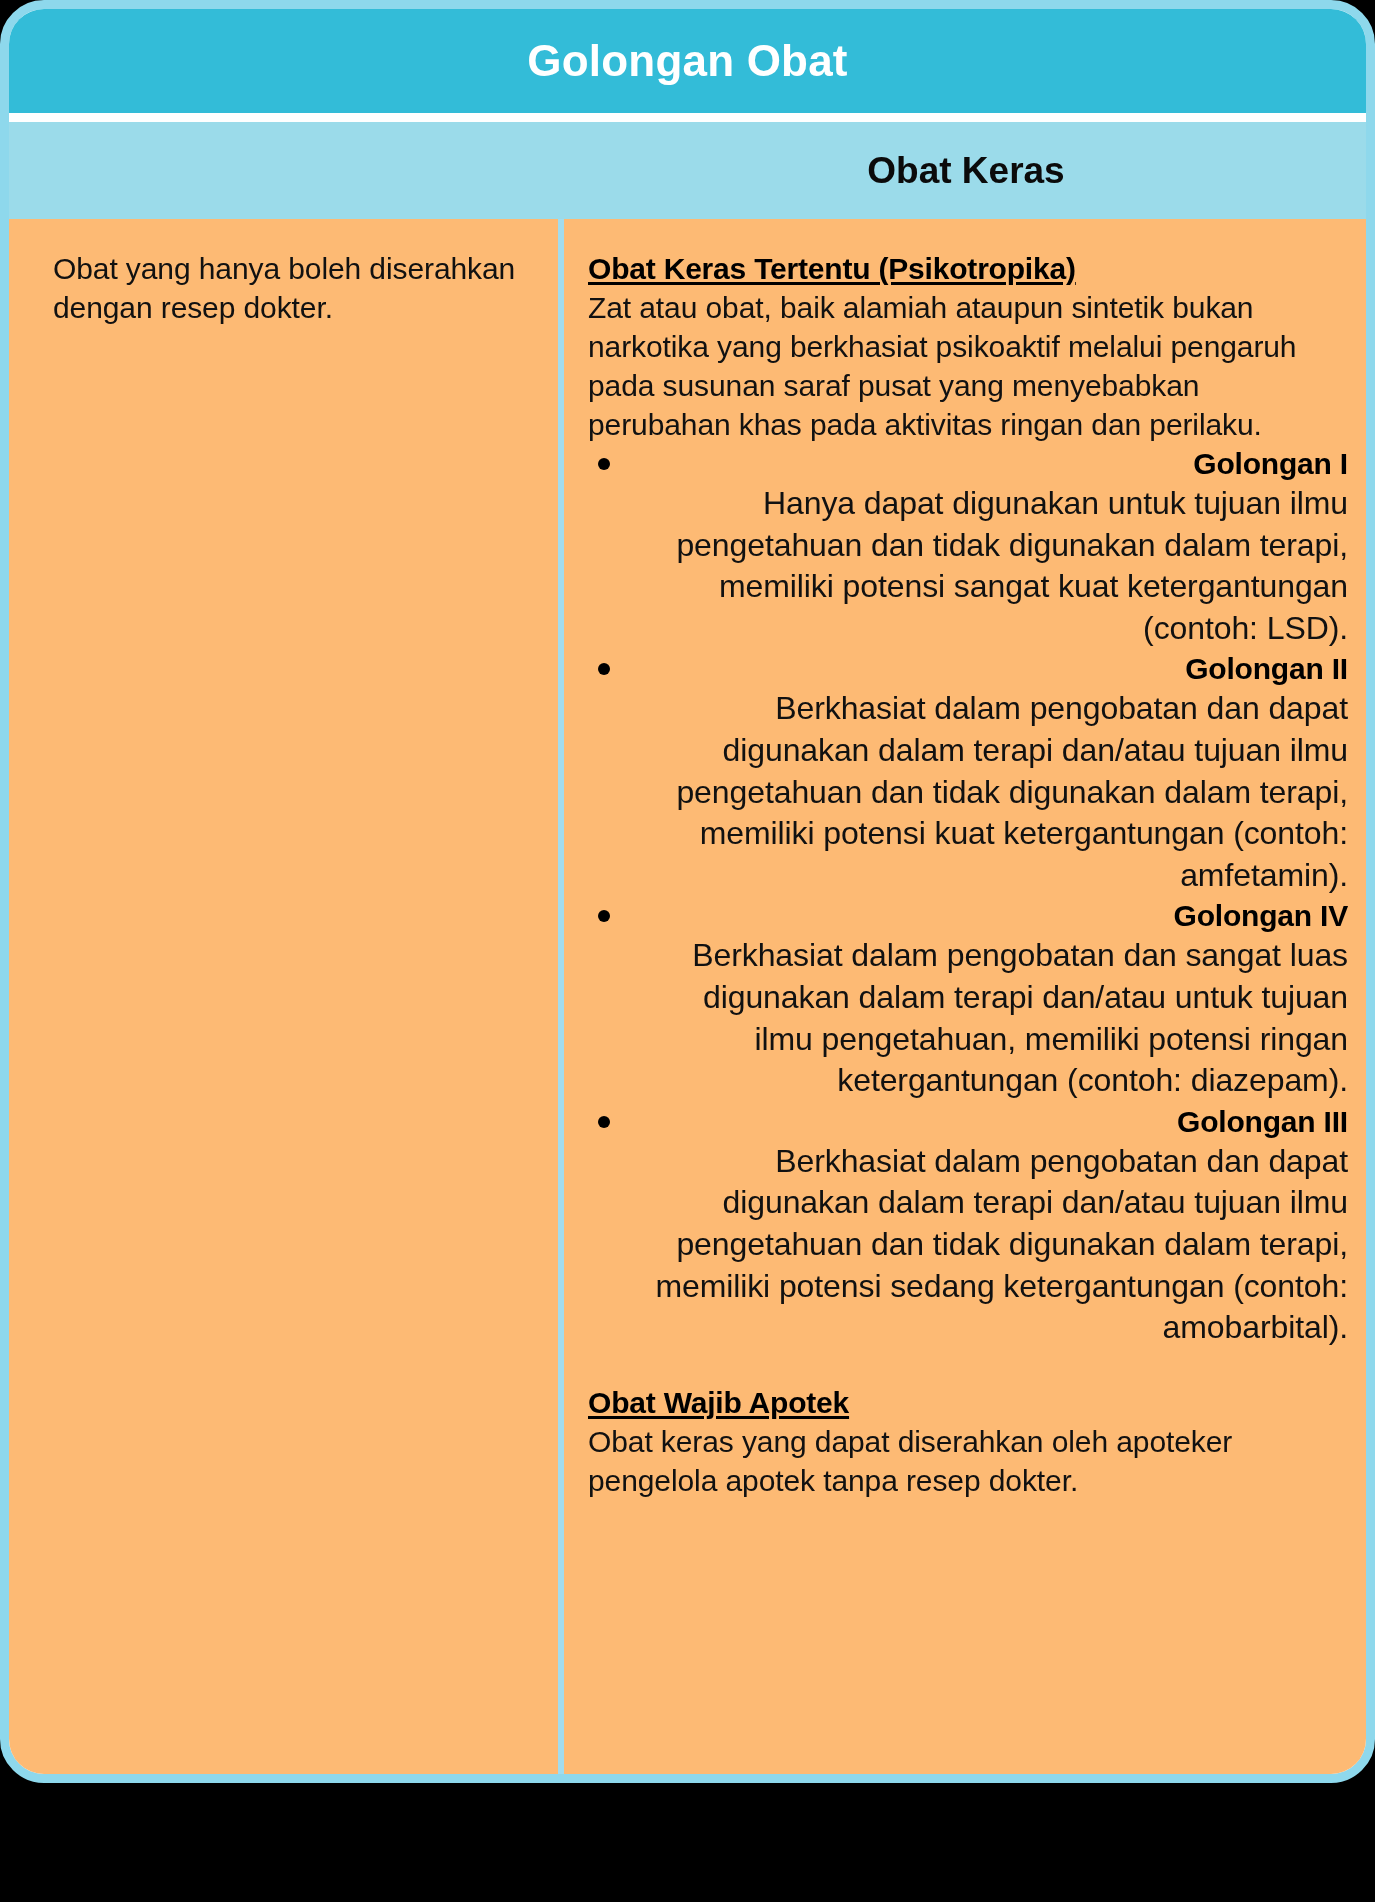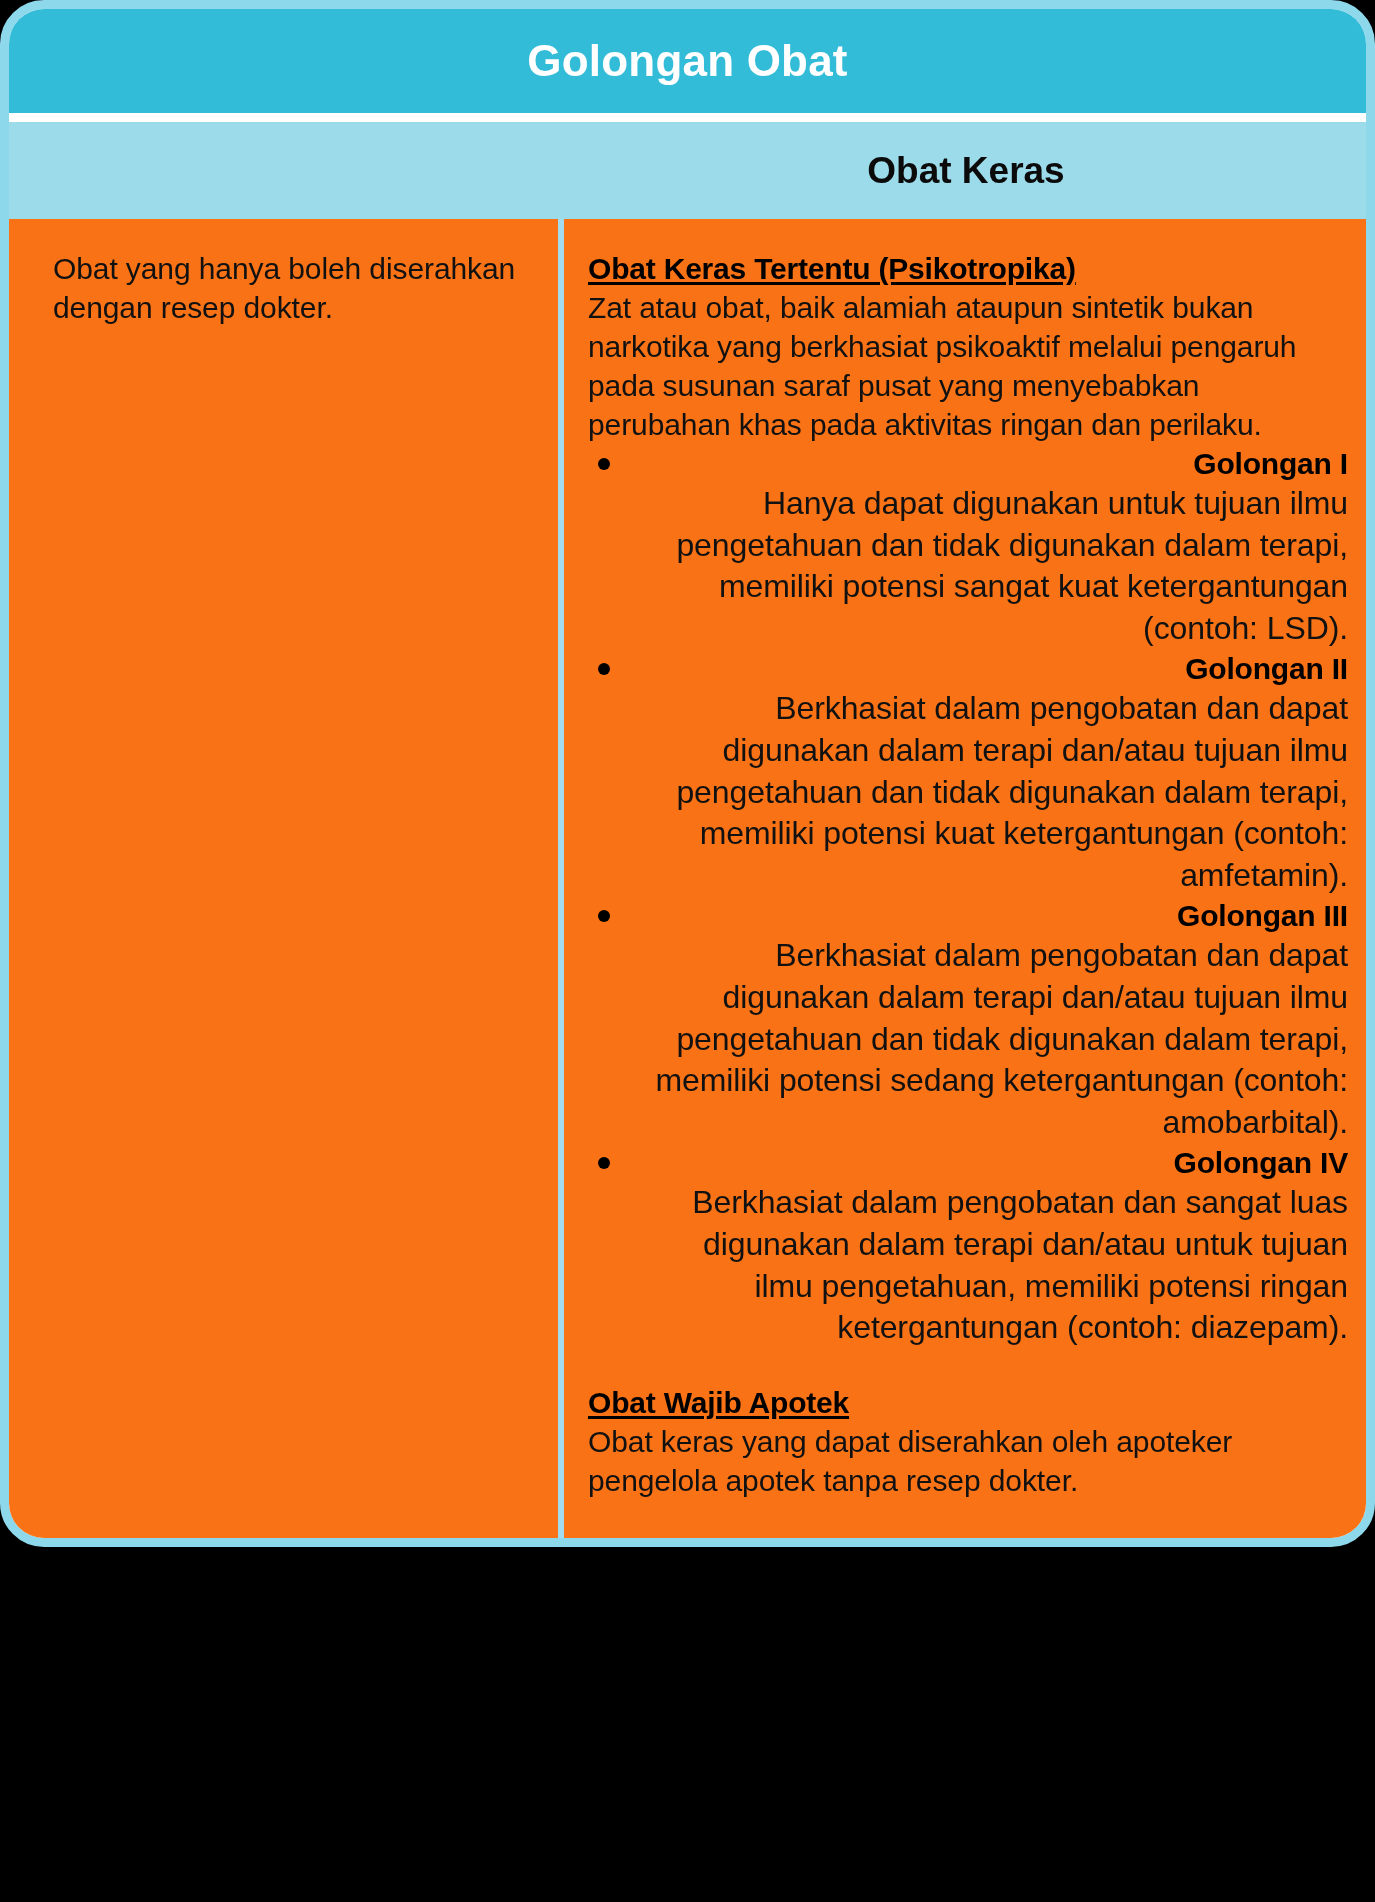--- a/index.html
+++ b/index.html
@@ -6,21 +6,21 @@
   html, body {
     width: 1375px;
     height: 1902px;
     background: #000000;
     font-family: "Liberation Sans", sans-serif;
   }
   .card {
     position: absolute;
     left: 0; top: 0;
     width: 1375px;
-    height: 1547px;
+    height: 1783px;
     background: #ffffff;
     border: 9px solid #8ed8ec;
     border-radius: 44px;
     overflow: hidden;
     display: flex;
     flex-direction: column;
   }
   
   .header {
     background: #33bcd8;
@@ -58,21 +58,21 @@
     text-align: center;
     color: #0b0b0b;
     font-size: 37px;
     font-weight: bold;
     line-height: 1;
   }
   
   .body {
     flex: 1 1 auto;
     display: flex;
-    background: #f97316;
+    background: #fdba74;
     position: relative;
     min-height: 0;
   }
   .col-left {
     width: 549px;
     flex: 0 0 549px;
     padding: 30px 28px 0 44px;
   }
   .col-divider {
     width: 6px;
@@ -171,27 +171,27 @@
           <div class="gol-label">Golongan I</div>
           <div class="gol-desc">Hanya dapat digunakan untuk tujuan ilmu pengetahuan dan tidak digunakan dalam terapi, memiliki potensi sangat kuat ketergantungan (contoh: LSD).</div>
         </li>
         <li>
           <span class="bullet-dot"></span>
           <div class="gol-label">Golongan II</div>
           <div class="gol-desc">Berkhasiat dalam pengobatan dan dapat digunakan dalam terapi dan/atau tujuan ilmu pengetahuan dan tidak digunakan dalam terapi, memiliki potensi kuat ketergantungan (contoh: amfetamin).</div>
         </li>
         <li>
           <span class="bullet-dot"></span>
+          <div class="gol-label">Golongan IV</div>
+          <div class="gol-desc">Berkhasiat dalam pengobatan dan sangat luas digunakan dalam terapi dan/atau untuk tujuan ilmu pengetahuan, memiliki potensi ringan ketergantungan (contoh: diazepam).</div>
+        </li>
+        <li>
+          <span class="bullet-dot"></span>
           <div class="gol-label">Golongan III</div>
           <div class="gol-desc">Berkhasiat dalam pengobatan dan dapat digunakan dalam terapi dan/atau tujuan ilmu pengetahuan dan tidak digunakan dalam terapi, memiliki potensi sedang ketergantungan (contoh: amobarbital).</div>
-        </li>
-        <li>
-          <span class="bullet-dot"></span>
-          <div class="gol-label">Golongan IV</div>
-          <div class="gol-desc">Berkhasiat dalam pengobatan dan sangat luas digunakan dalam terapi dan/atau untuk tujuan ilmu pengetahuan, memiliki potensi ringan ketergantungan (contoh: diazepam).</div>
         </li>
       </ul>
 
       <div class="spacer-block"></div>
 
       <div class="owa-block">
         <div class="section-heading">Obat Wajib Apotek</div>
         <div class="para">Obat keras yang dapat diserahkan oleh apoteker pengelola apotek tanpa resep dokter.</div>
       </div>
 

